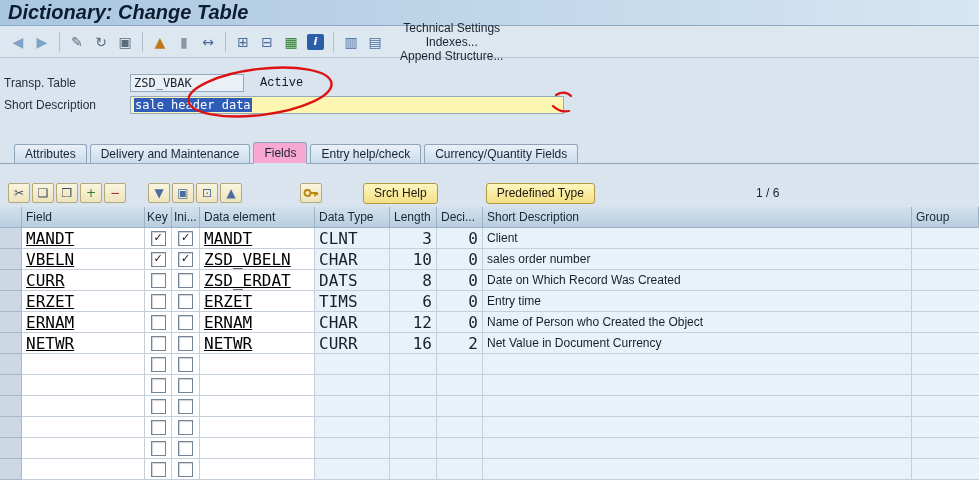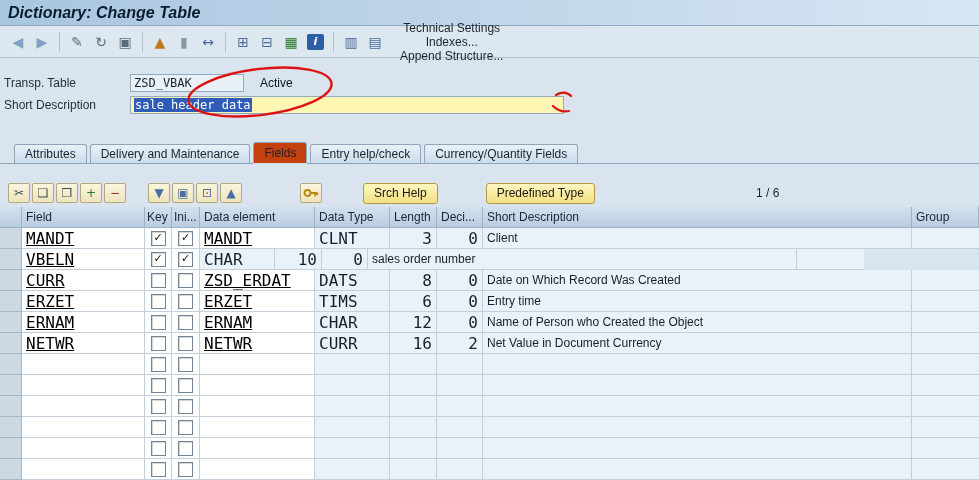--- a/index.html
+++ b/index.html
@@ -1,46 +1,46 @@
 <!DOCTYPE html>
 <html><head>
 <meta charset="utf-8">
 <style>
   html,body{margin:0;padding:0;}
   body{font-family:"Liberation Sans",sans-serif;}
   #page{position:relative;width:979px;height:480px;background:#d9e4ee;overflow:hidden;font-size:12px;color:#1a2430;}
 
   
   .titlebar{height:25px;background:linear-gradient(90deg,#a9c6e0,#d7e6f3);display:flex;align-items:center;padding:0 8px;border-bottom:1px solid #8fa9c2;}
-  .titlebar .t{font-size:16px;font-weight:bold;font-style:italic;color:#0c1c30;}
+  .titlebar .t{font-size:20px;font-weight:bold;font-style:italic;color:#0c1c30;}
 
   
   .toolbar{height:31px;display:flex;align-items:center;padding:0 6px;background:#dde7f0;border-bottom:1px solid #b2c1d0;}
   .icon-btn{width:24px;height:22px;border:none;background:transparent;font-size:14px;padding:0;cursor:pointer;
             font-family:"DejaVu Sans",sans-serif;display:inline-flex;align-items:center;justify-content:center;}
   .icon-btn.bgtile{width:17px;height:16px;border-radius:2px;font-size:11px;font-weight:bold;font-style:italic;margin:0 4px;}
   .tsep{width:1px;height:20px;background:#b2c1d0;margin:0 5px;flex:0 0 1px;}
   .txt-btn{border:none;background:transparent;font:12px "Liberation Sans",sans-serif;color:#1a2430;padding:0 9px;cursor:pointer;}
 
   
   .form{padding:14px 0 0 4px;position:relative;height:70px;box-sizing:content-box;}
   .frow{display:flex;align-items:center;height:22px;}
   .flabel{width:126px;color:#243040;}
   .field{height:18px;border:1px solid #94aac0;background:#e9f0f6;font:12px "DejaVu Sans Mono","Liberation Mono",monospace;
          padding:0 3px;display:flex;align-items:center;box-sizing:border-box;}
   .field.transp{width:114px;}
   .field.shortdesc{width:434px;background:#fdf6b3;}
   .selected-text{background:#2e5cb8;color:#fff;padding:0 1px;}
-  .status-text{margin-left:16px;color:#101820;font-family:Liberation Sans, sans-serif;}
+  .status-text{margin-left:16px;color:#101820;font-family:Liberation Mono, monospace;}
 
   
   .tabstrip{display:flex;align-items:flex-end;padding:0 0 0 14px;height:21px;border-bottom:1px solid #8fa5ba;}
   .tab{height:18px;line-height:18px;padding:0 10px;background:linear-gradient(#e9f1f8,#cbdcec);border:1px solid #8fa5ba;
        border-bottom:none;border-radius:3px 3px 0 0;margin-right:3px;cursor:pointer;white-space:nowrap;}
-  .tab.active{background:#c2410c;height:20px;line-height:20px;margin-bottom:-1px;border-bottom:1px solid #d9e4ee;z-index:2;position:relative;}
+  .tab.active{background:#f9a8d4;height:20px;line-height:20px;margin-bottom:-1px;border-bottom:1px solid #d9e4ee;z-index:2;position:relative;}
 
   
   .grid-toolbar{position:relative;display:flex;align-items:center;margin:18px 0 3px 8px;height:22px;}
   .icon-btn.tile{width:22px;height:20px;background:linear-gradient(#faf5dd,#eee4bd);border:1px solid #b3a97b;border-radius:2px;
                  margin-right:2px;font-size:12px;}
   .gt-spacer1{width:20px;flex:0 0 20px;}
   .gt-spacer2{width:56px;flex:0 0 56px;}
   .gt-spacer3{width:5px;flex:0 0 5px;}
   .gt-btn{height:21px;padding:0 10px;background:linear-gradient(#fdf7c0,#f3df85);border:1px solid #b29a45;border-radius:3px;
           font:12px "Liberation Sans",sans-serif;margin-right:14px;cursor:pointer;color:#201a08;margin-left:34px;}
@@ -200,20 +200,21 @@
         </div>
         <div class="grow">
           <div class="gc w-sel sel-cell"></div>
           <div class="gc w-field ed mono link">VBELN</div>
           <div class="gc w-key ed">
             <span class="cb">✓</span>
           </div>
           <div class="gc w-ini ed">
             <span class="cb">✓</span>
           </div>
+          <div class="gc w-del ed mono link">ZSD_VBELN</div>
           <div class="gc w-dtype ro mono">CHAR</div>
           <div class="gc w-len ro mono num">10</div>
           <div class="gc w-deci ro mono num">0</div>
           <div class="gc w-sdesc ro">sales order number</div>
           <div class="gc w-group ro"></div>
         </div>
         <div class="grow">
           <div class="gc w-sel sel-cell"></div>
           <div class="gc w-field ed mono link">CURR</div>
           <div class="gc w-key ed">

